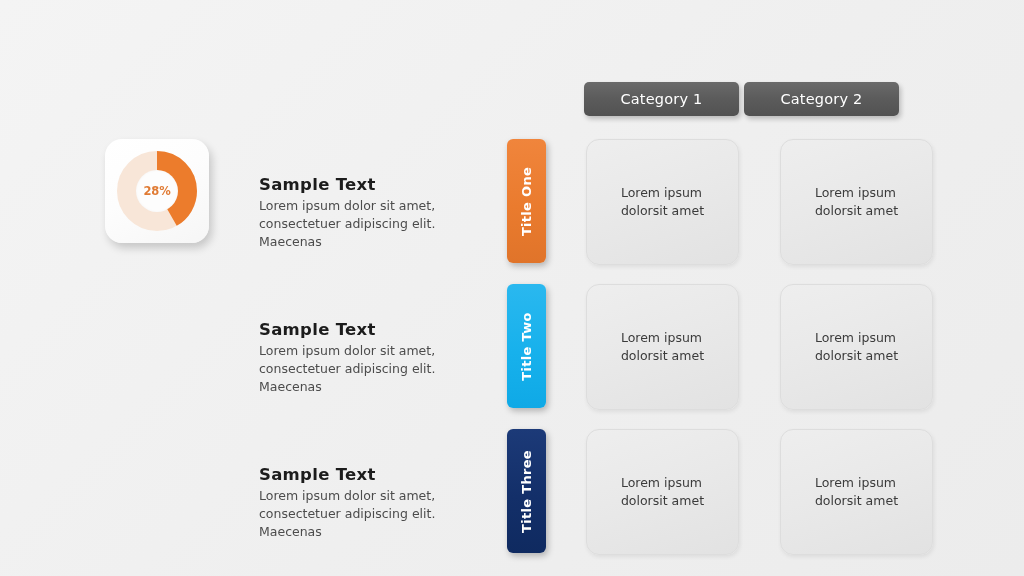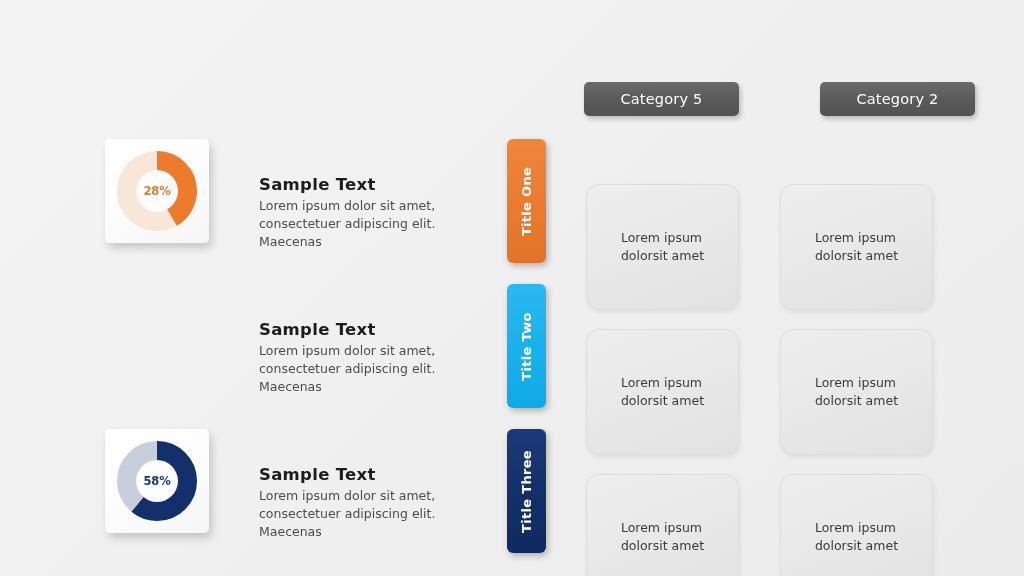--- a/index.html
+++ b/index.html
@@ -42,41 +42,41 @@
     background: linear-gradient(180deg, #6a6a6a 0%, #5b5b5b 50%, #525252 100%);
     box-shadow: 2px 3px 5px rgba(0,0,0,0.22);
     display: flex;
     align-items: center;
     justify-content: center;
     color: #ffffff;
     font-size: 14.5px;
     letter-spacing: 0.2px;
   }
   #cat-header-0 { left: 584px; }
-  #cat-header-1 { left: 820px; }
+  #cat-header-1 { left: 744px; }
 
   
   .row {
     position: absolute;
     left: 0;
     width: 1024px;
     height: 126px;
   }
   #row-0 { top: 139px; }
   #row-1 { top: 284px; }
   #row-2 { top: 429px; }
 
   
   .donut-card {
     position: absolute;
     left: 105px;
     top: 0;
     width: 104px;
     height: 104px;
-    border-radius: 5px;
+    border-radius: 17px;
     background: linear-gradient(150deg, #ffffff 0%, #fdfdfd 45%, #f6f6f6 100%);
     box-shadow: 3px 5px 9px rgba(0,0,0,0.18);
     display: flex;
     align-items: center;
     justify-content: center;
   }
   .donut-wrap {
     position: relative;
     width: 80px;
     height: 80px;
@@ -152,40 +152,39 @@
     top: 0;
     width: 153px;
     height: 126px;
     border-radius: 13px;
     background: linear-gradient(160deg, #eeeeee 0%, #e9e9e9 45%, #e2e2e2 100%);
     border: 1px solid #dddddd;
     box-shadow: 1px 2px 4px rgba(0,0,0,0.07);
     display: flex;
     align-items: center;
     justify-content: center;
-    margin-top: 45px;
   }
   .cell-0 { left: 586px; }
   .cell-1 { left: 780px; }
   .cell-text {
     font-size: 12.5px;
     line-height: 1.42;
     color: #3b3b3b;
     text-align: left;
     white-space: pre-line;
   }
 </style>
 </head>
 <body style="background-color: rgb(241, 241, 241);">
 
 <div id="slide">
 
 
   <div class="cat-header" id="cat-header-0">
-    <span>Category 5</span>
+    <span>Category 1</span>
   </div>
   <div class="cat-header" id="cat-header-1">
     <span>Category 2</span>
   </div>
 
   <div class="row" id="row-0">
 
     <div class="donut-card">
       <div class="donut-wrap">
         <svg width="80" height="80" viewBox="0 0 80 80">
@@ -234,31 +233,20 @@
 dolorsit amet</span>
     </div>
     <div class="cell cell-1">
       <span class="cell-text">Lorem ipsum
 dolorsit amet</span>
     </div>
   </div>
 
   <div class="row" id="row-2">
 
-    <div class="donut-card">
-      <div class="donut-wrap">
-        <svg width="80" height="80" viewBox="0 0 80 80">
-          <circle cx="40" cy="40" r="29" fill="none" stroke-width="22" stroke="#c7cedc"></circle>
-          <circle cx="40" cy="40" r="29" fill="none" stroke-width="22" transform="rotate(-90 40 40)" stroke-dasharray="111 71" stroke="#13306c"></circle>
-        </svg>
-        <div class="donut-hole">
-          <span style="color: rgb(27, 58, 114);">58%</span>
-        </div>
-      </div>
-    </div>
 
     <div class="text-block">
       <div class="text-title">Sample Text</div>
       <div class="text-body">Lorem ipsum dolor sit amet, consectetuer adipiscing elit. Maecenas</div>
     </div>
 
     <div class="vtab vtab-navy">
       <span class="vtab-label">Title Three</span>
     </div>
 

